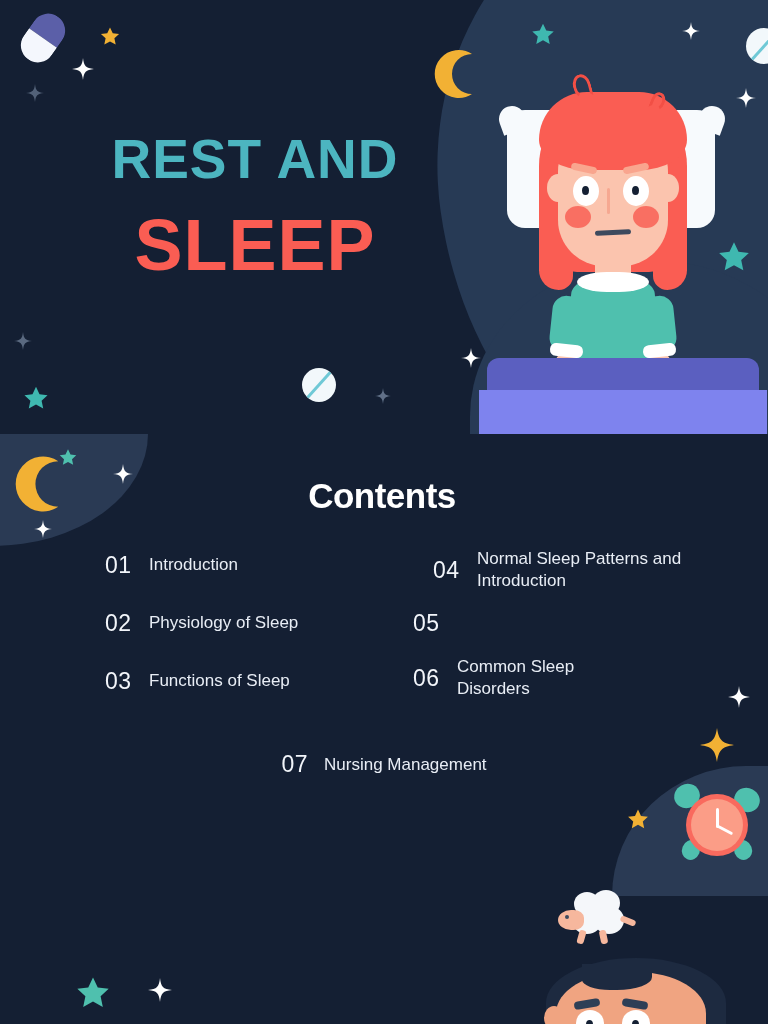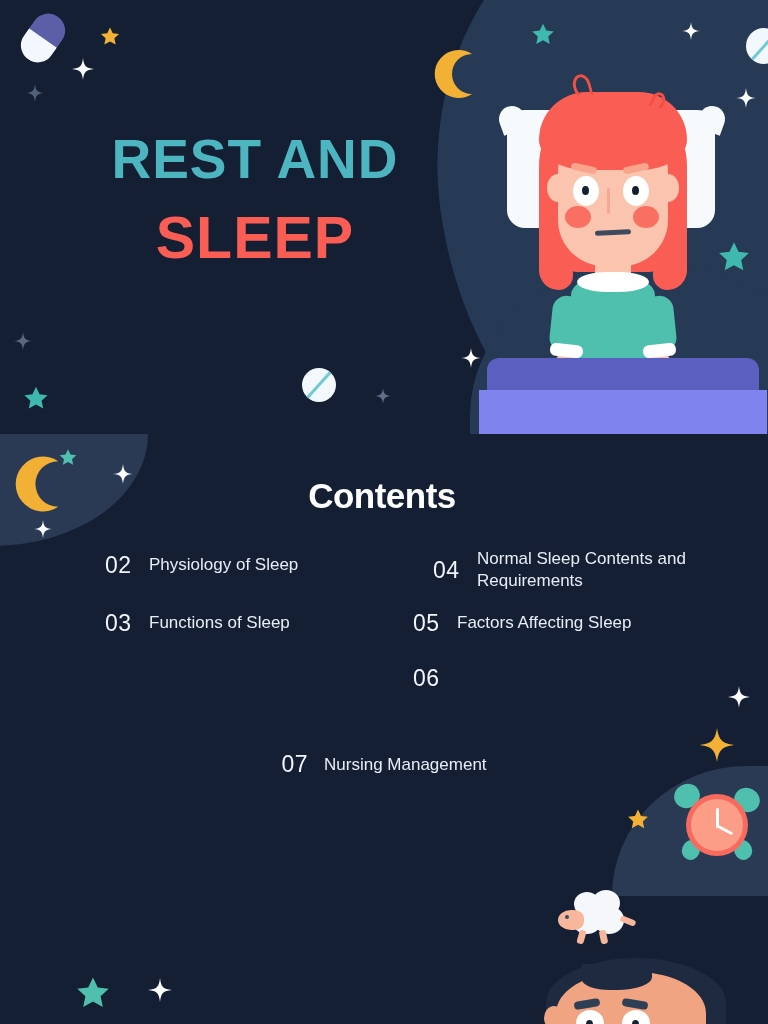--- a/index.html
+++ b/index.html
@@ -43,21 +43,21 @@
   
   .title-wrap {
     position:absolute; left:0; top:132px; width:510px;
     text-align:center;
   }
   .title-line1 {
     font-size:55px; font-weight:bold; letter-spacing:1px;
     color:#4cb5c0; line-height:1.0;
   }
   .title-line2 {
-    font-size:59px; font-weight:bold; letter-spacing:1px;
+    font-size:72px; font-weight:bold; letter-spacing:1px;
     color:#fa5d53; line-height:1.0; margin-top:22px;
   }
   .subtitle {
     margin-top:30px;
     font-size:12px; letter-spacing:1.8px;
     color:#c9d2e0; font-weight:normal;
   }
 
   
   .contents {
@@ -485,40 +485,44 @@
     <div class="deco" style="left:34px; top:86px;">
       <svg width="18" height="18" viewBox="0 0 24 24">
         <path d="M12 0 C13 9 15 11 24 12 C15 13 13 15 12 24 C11 15 9 13 0 12 C9 11 11 9 12 0Z" fill="#ffffff"></path>
       </svg>
     </div>
 
     <div class="contents-title">Contents</div>
 
     <div class="toc-col toc-left">
       <div class="toc-row" style="height:38px;">
+        <span class="toc-num">01</span>
+        <span class="toc-label">Introduction</span>
+      </div>
+      <div class="toc-row" style="height:38px;">
         <span class="toc-num">02</span>
         <span class="toc-label">Physiology of Sleep</span>
       </div>
       <div class="toc-row" style="height:38px;">
         <span class="toc-num">03</span>
         <span class="toc-label">Functions of Sleep</span>
       </div>
     </div>
 
     <div class="toc-col toc-right">
       <div class="toc-row two-line" style="height:48px; margin-bottom:10px;margin-left:20px;">
         <span class="toc-num">04</span>
-        <span class="toc-label" style="max-width:245px;">Normal Sleep Contents and Requirements</span>
+        <span class="toc-label" style="max-width:245px;">Normal Sleep Patterns and Introduction</span>
       </div>
       <div class="toc-row" style="height:38px; margin-bottom:12px;">
         <span class="toc-num">05</span>
-        <span class="toc-label">Factors Affecting Sleep</span>
       </div>
       <div class="toc-row two-line" style="height:48px;">
         <span class="toc-num">06</span>
+        <span class="toc-label" style="max-width:160px;">Common Sleep Disorders</span>
       </div>
     </div>
 
     <div class="toc-center">
       <div class="toc-row" style="margin-bottom:16px;">
         <span class="toc-num">07</span>
         <span class="toc-label">Nursing Management</span>
       </div>
     </div>
 

